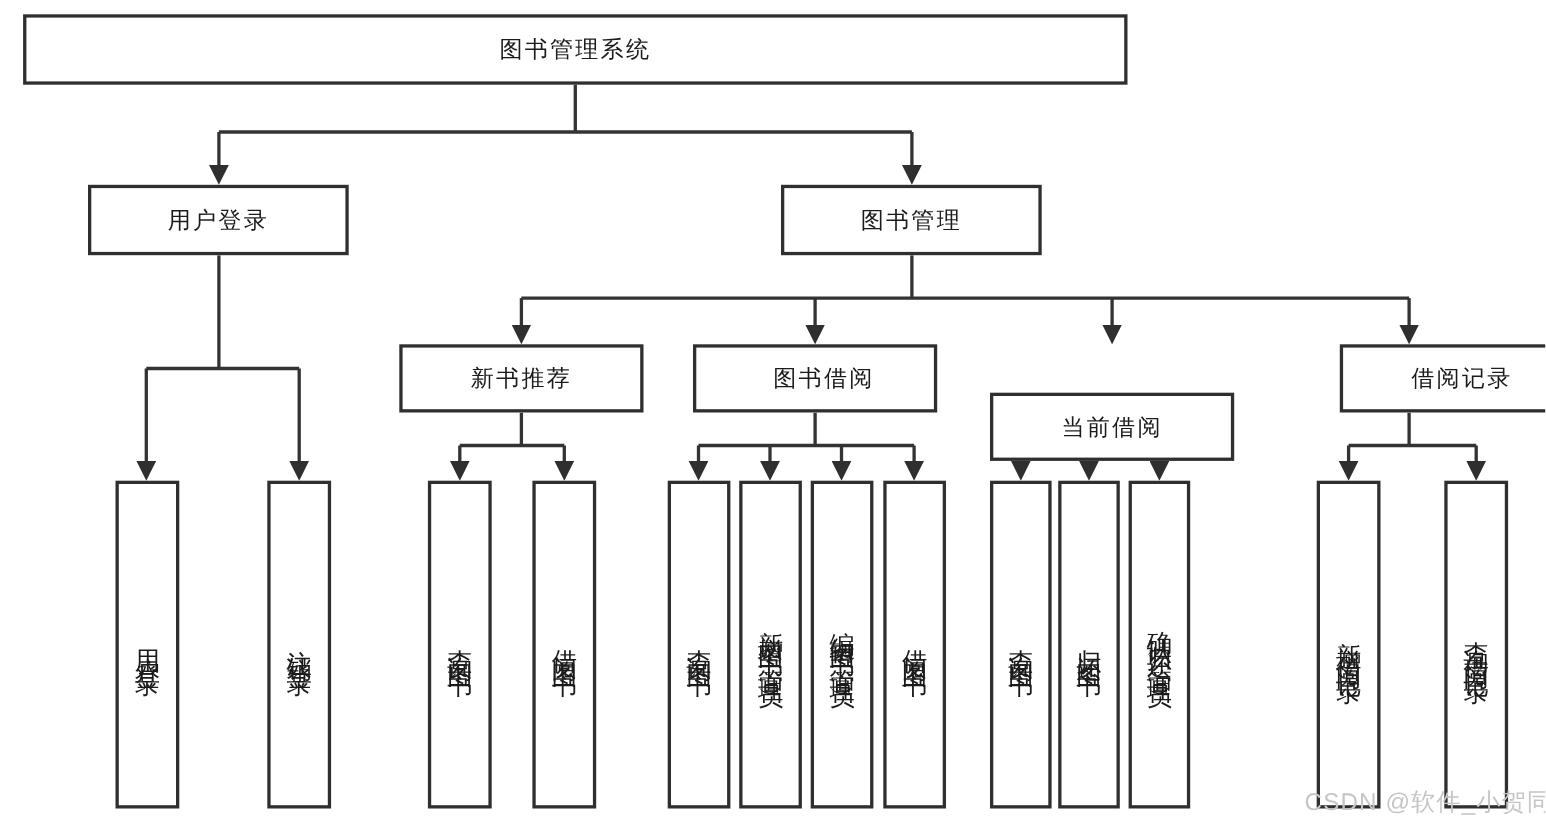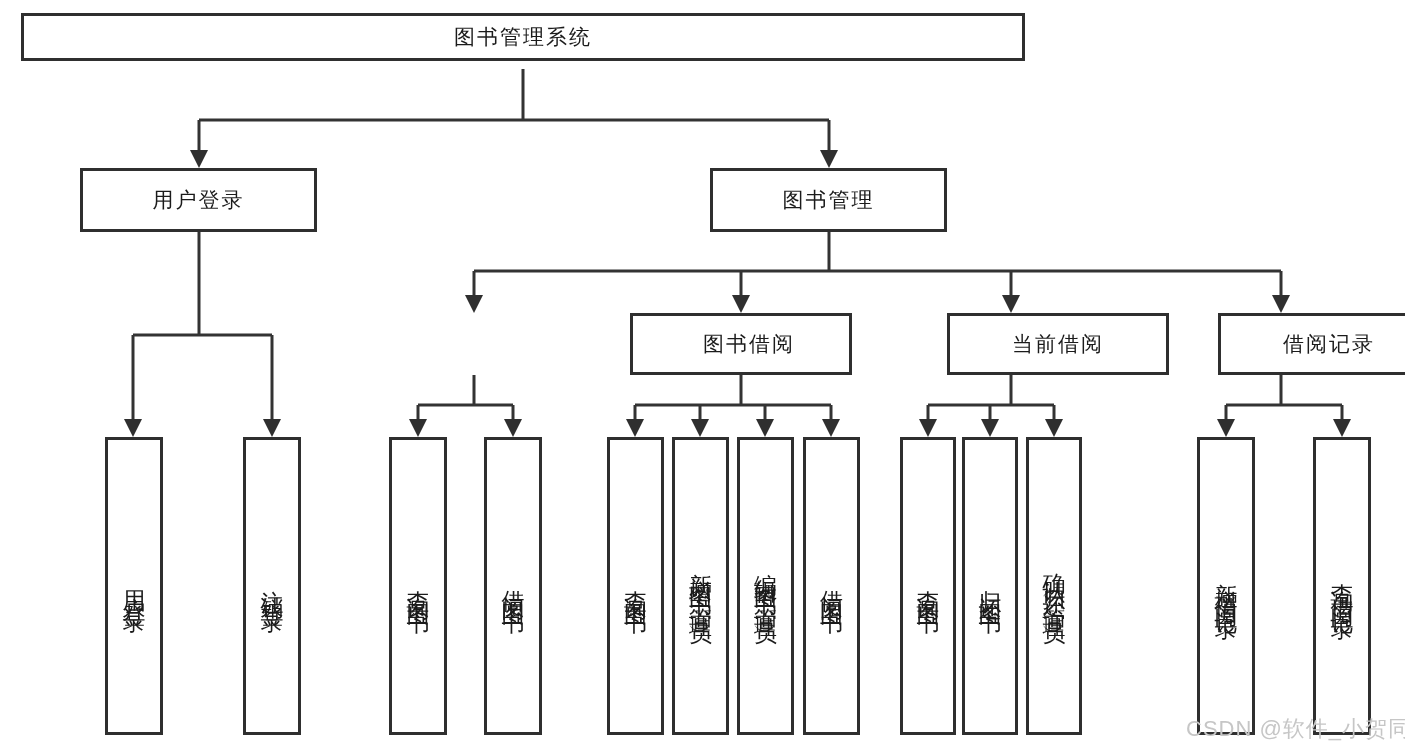--- a/index.html
+++ b/index.html
@@ -6,27 +6,27 @@
   #canvas{
     position:relative;width:1405px;height:747px;background:#ffffff;overflow:hidden;
     font-family:"Liberation Sans","DejaVu Sans",sans-serif;
   }
   #wires{position:absolute;left:0;top:0;width:1405px;height:747px;}
   .node{
     position:absolute;box-sizing:border-box;border:3px solid #2f2f2f;background:#ffffff;
     display:flex;align-items:center;justify-content:center;color:#1b1b1b;
   }
   .h-label{font-size:21px;letter-spacing:2px;white-space:nowrap;}
-  .node.root{left:21px;top:13px;width:1004px;height:48px;}
+  .node.root{left:21px;top:13px;width:1004px;height:64px;}
   .node.l2a{left:80px;top:168px;width:237px;height:64px;}
   .node.l2b{left:710px;top:168px;width:237px;height:64px;}
   .node.l3{top:313px;width:222px;height:62px;}
   .node.l3a{left:363px;}
   .node.l3b{left:630px;padding-left:16px;}
-  .node.l3c{left:947px;}
+  .node.l3c{left:900px;margin-top:44px;}
   .node.l3d{left:1170px;margin-left:48px;}
   .node.leaf{top:437px;height:298px;}
   .v-label{
     writing-mode:vertical-rl;text-orientation:mixed;
     font-size:23px;letter-spacing:7px;line-height:1;color:#1b1b1b;
   }
   .lf0{left:105px;width:58px;}  .lf1{left:243px;width:58px;}
   .lf2{left:389px;width:58px;}  .lf3{left:484px;width:58px;}
   .lf4{left:607px;width:57px;}  .lf5{left:672px;width:57px;}
   .lf6{left:737px;width:57px;}  .lf7{left:803px;width:57px;}
@@ -103,20 +103,23 @@
     <span class="h-label">图书管理系统</span>
   </div>
 
   <div class="node l2a">
     <span class="h-label">用户登录</span>
   </div>
   <div class="node l2b">
     <span class="h-label">图书管理</span>
   </div>
 
+  <div class="node l3 l3a">
+    <span class="h-label">新书推荐</span>
+  </div>
   <div class="node l3 l3b">
     <span class="h-label">图书借阅</span>
   </div>
   <div class="node l3 l3c">
     <span class="h-label">当前借阅</span>
   </div>
   <div class="node l3 l3d">
     <span class="h-label">借阅记录</span>
   </div>
 

